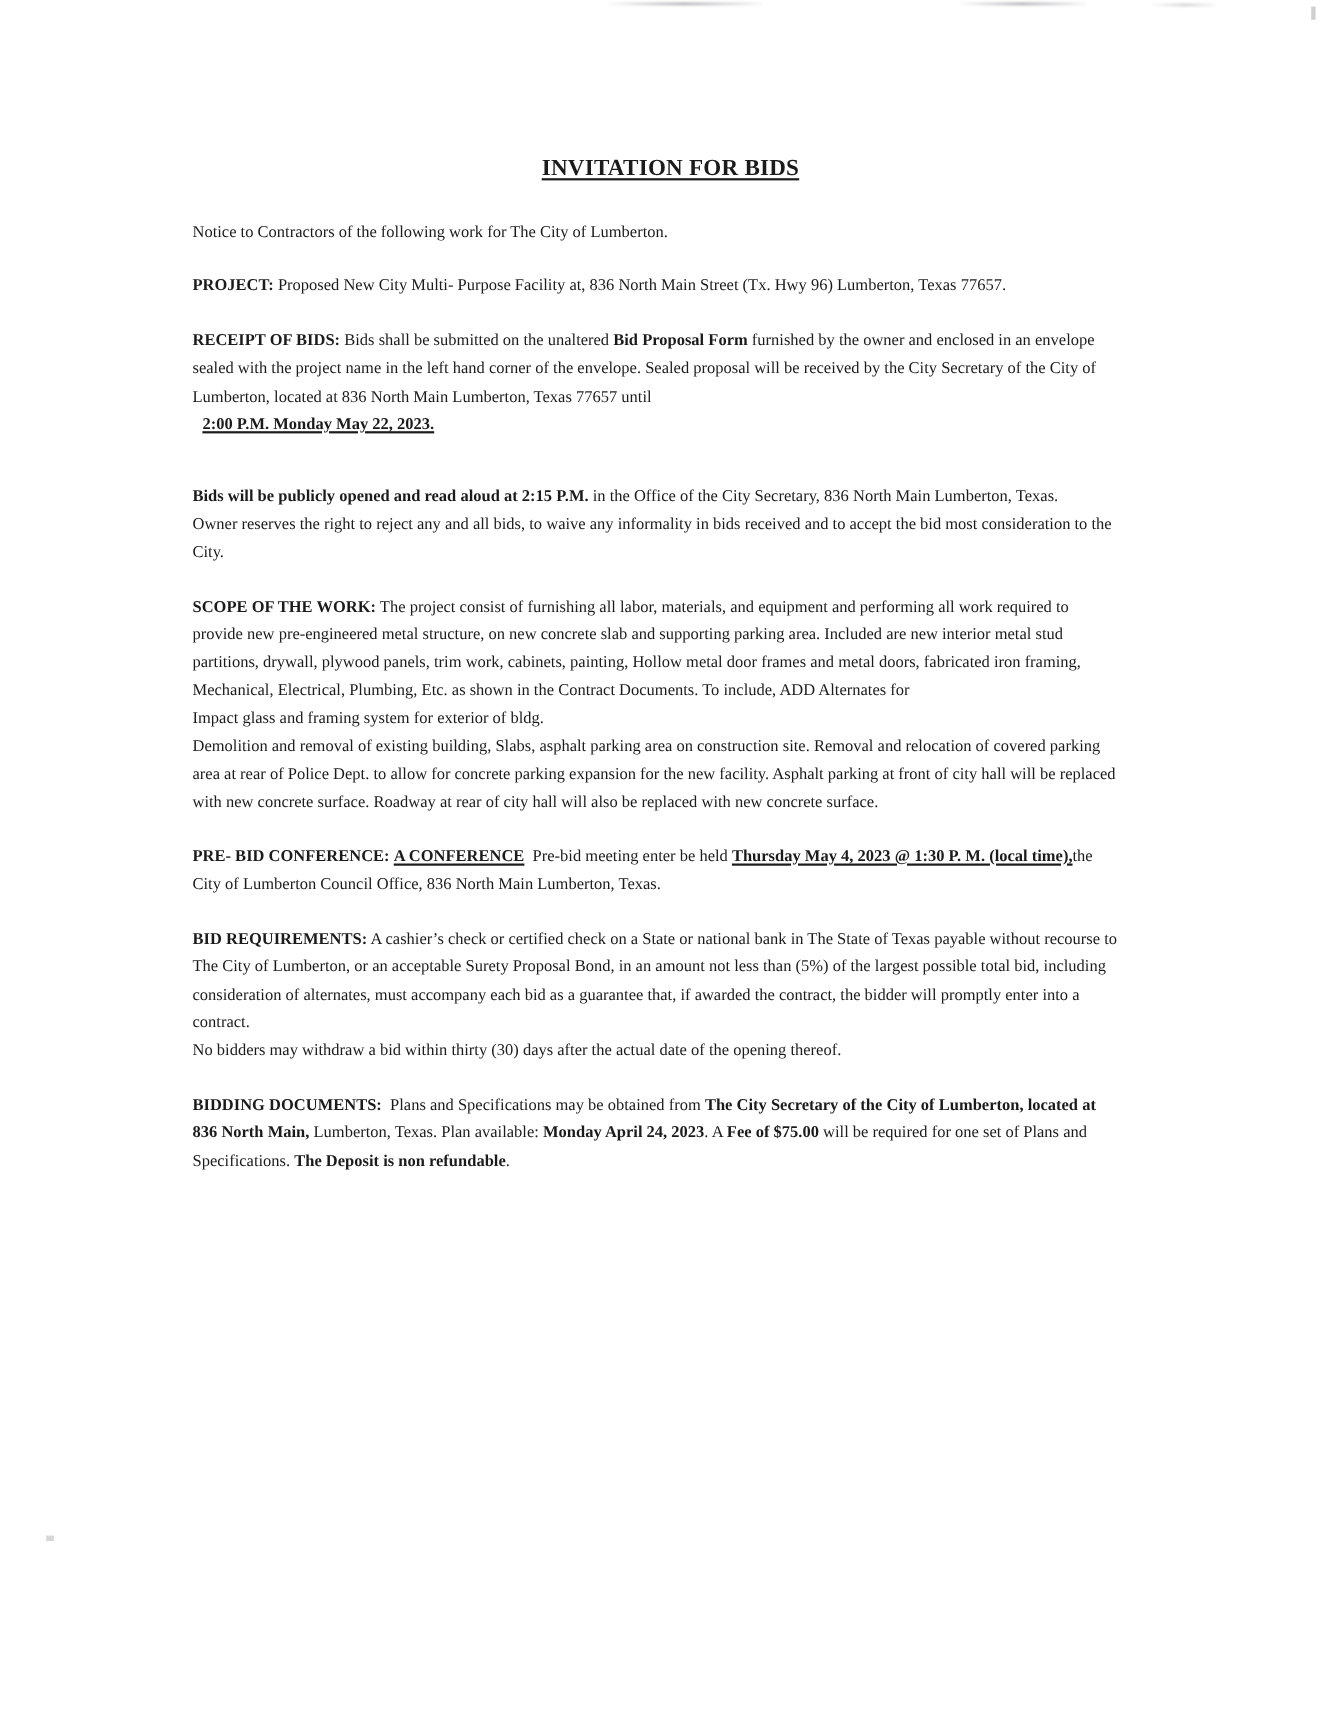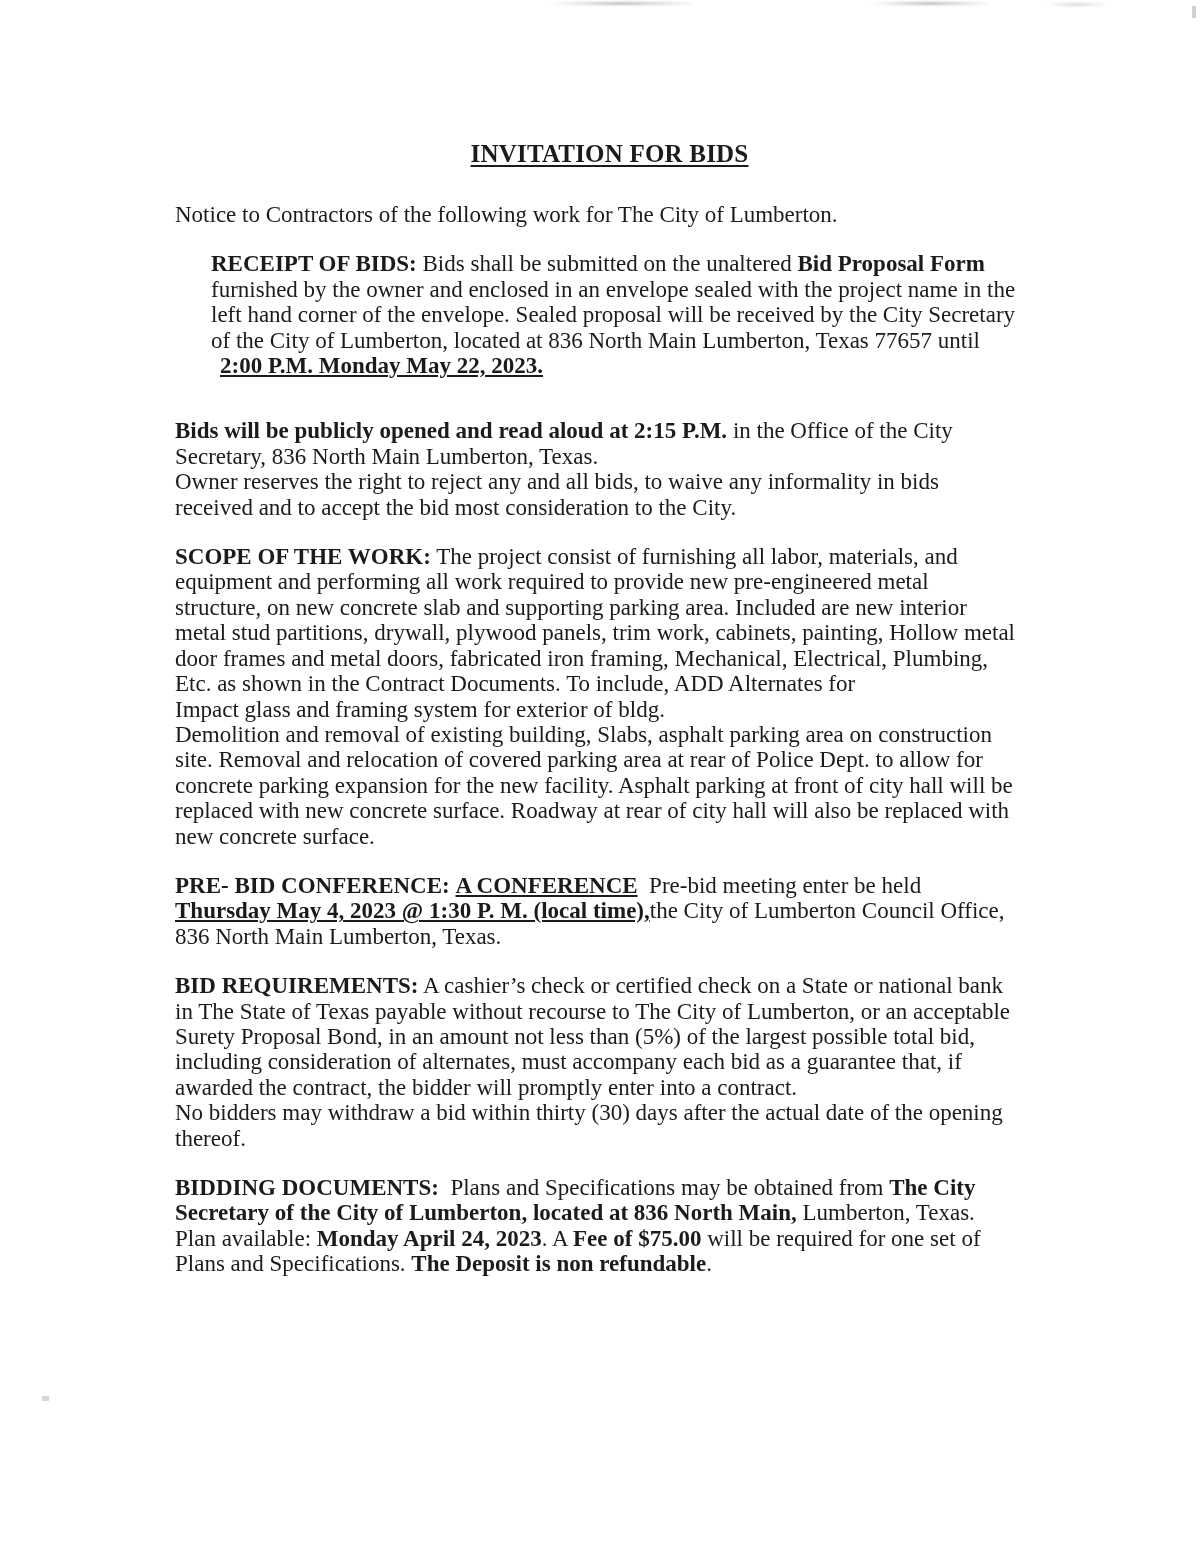--- a/index.html
+++ b/index.html
@@ -40,38 +40,38 @@
   .content {
     position: absolute;
     left: 175px;
     top: 140px;
     width: 845px;
   }
 
   .doc-title {
     text-align: center;
     font-weight: bold;
-    font-size: 25px;
+    font-size: 21px;
     letter-spacing: 0.2px;
     margin: 0 0 34px 0;
     padding-left: 24px;
   }
   .doc-title span {
     text-decoration: underline;
     text-underline-offset: 3px;
     text-decoration-thickness: 2px;
   }
 
   p.para {
     margin: 0 0 24px 0;
-    font-size: 23px;
+    font-size: 15px;
     line-height: 25.4px;
     text-align: left;
   }
-  p.para.tight { margin-bottom: 0; margin-left: 36px; }
+  p.para.tight { margin-bottom: 0; }
 
   b, .b { font-weight: bold; }
   .bu {
     font-weight: bold;
     text-decoration: underline;
     text-underline-offset: 2px;
     text-decoration-thickness: 2px;
     font-family: Liberation Serif, serif;
   }
   .indent-line {
@@ -89,20 +89,21 @@
   <div class="scan-artifact sa3"></div>
   <div class="scan-artifact sa4"></div>
   <div class="speck"></div>
 
   <div class="content">
 
     <div class="doc-title"><span>INVITATION FOR BIDS</span></div>
 
     <p class="para"><span>Notice to Contractors of the following work for The City of Lumberton.</span></p>
 
+    <p class="para"><b>PROJECT:</b> <span>Proposed New City Multi- Purpose Facility at, 836 North Main Street (Tx. Hwy 96) Lumberton, Texas 77657.</span></p>
 
     <p class="para tight"><b>RECEIPT OF BIDS:</b> <span>Bids shall be submitted on the unaltered</span> <b>Bid Proposal Form</b> <span>furnished by the owner and enclosed in an envelope sealed with the project name in the left hand corner of the envelope. Sealed proposal will be received by the City Secretary of the City of Lumberton, located at 836 North Main Lumberton, Texas 77657 until</span><span class="indent-line"><span class="bu">2:00 P.M. Monday May 22, 2023.</span></span></p>
 
     <p class="para" style="margin-top:40px;"><b>Bids will be publicly opened and read aloud at 2:15 P.M.</b> <span>in the Office of the City Secretary, 836 North Main Lumberton, Texas.</span><br><span>Owner reserves the right to reject any and all bids, to waive any informality in bids received and to accept the bid most consideration to the City.</span></p>
 
     <p class="para"><b>SCOPE OF THE WORK:</b> <span>The project consist of furnishing all labor, materials, and equipment and performing all work required to provide new pre-engineered metal structure, on new concrete slab and supporting parking area. Included are new interior metal stud partitions, drywall, plywood panels, trim work, cabinets, painting, Hollow metal door frames and metal doors, fabricated iron framing, Mechanical, Electrical, Plumbing, Etc. as shown in the Contract Documents. To include, ADD Alternates for</span><br><span>Impact glass and framing system for exterior of  bldg.</span><br><span>Demolition and removal of existing building, Slabs, asphalt parking area on construction site. Removal and relocation of covered parking area at rear of Police Dept. to allow for concrete parking expansion for the new facility.  Asphalt parking at front of city hall will be replaced with new concrete surface. Roadway at rear of city hall will also be replaced with new concrete surface.</span></p>
 
     <p class="para"><b>PRE- BID CONFERENCE:</b> <span class="bu">A CONFERENCE</span>&nbsp; <span>Pre-bid meeting enter be held</span> <span class="bu"> Thursday May 4, 2023 @ 1:30 P. M. (local time),</span><span>the City of Lumberton Council Office, 836 North Main Lumberton, Texas.</span></p>
 
     <p class="para"><b>BID REQUIREMENTS:</b> <span>A cashier’s check or certified check on a State or national bank in The State of Texas payable without recourse to The City of Lumberton, or an acceptable Surety Proposal Bond, in an amount not less than (5%) of the largest possible total bid, including consideration of alternates, must accompany each bid as a guarantee that, if awarded the contract, the bidder will promptly enter into a contract.</span><br><span>No bidders may withdraw a bid within thirty (30) days after the actual date of the opening thereof.</span></p>

